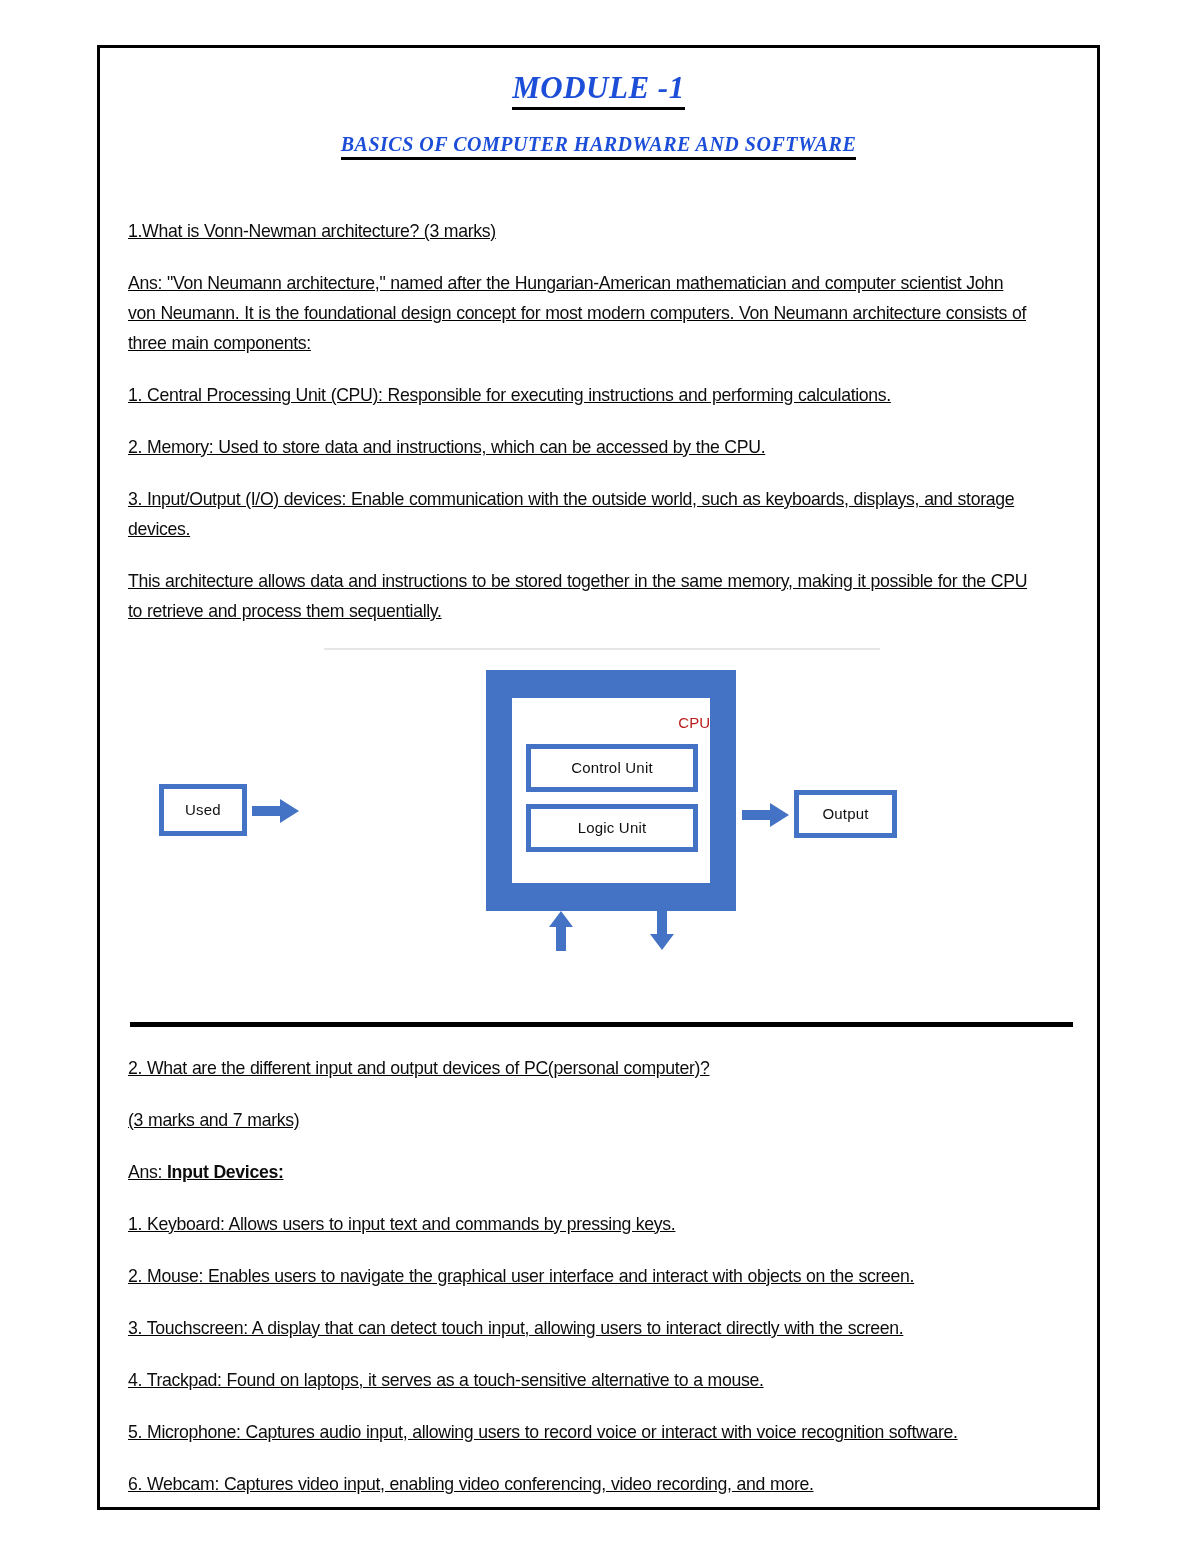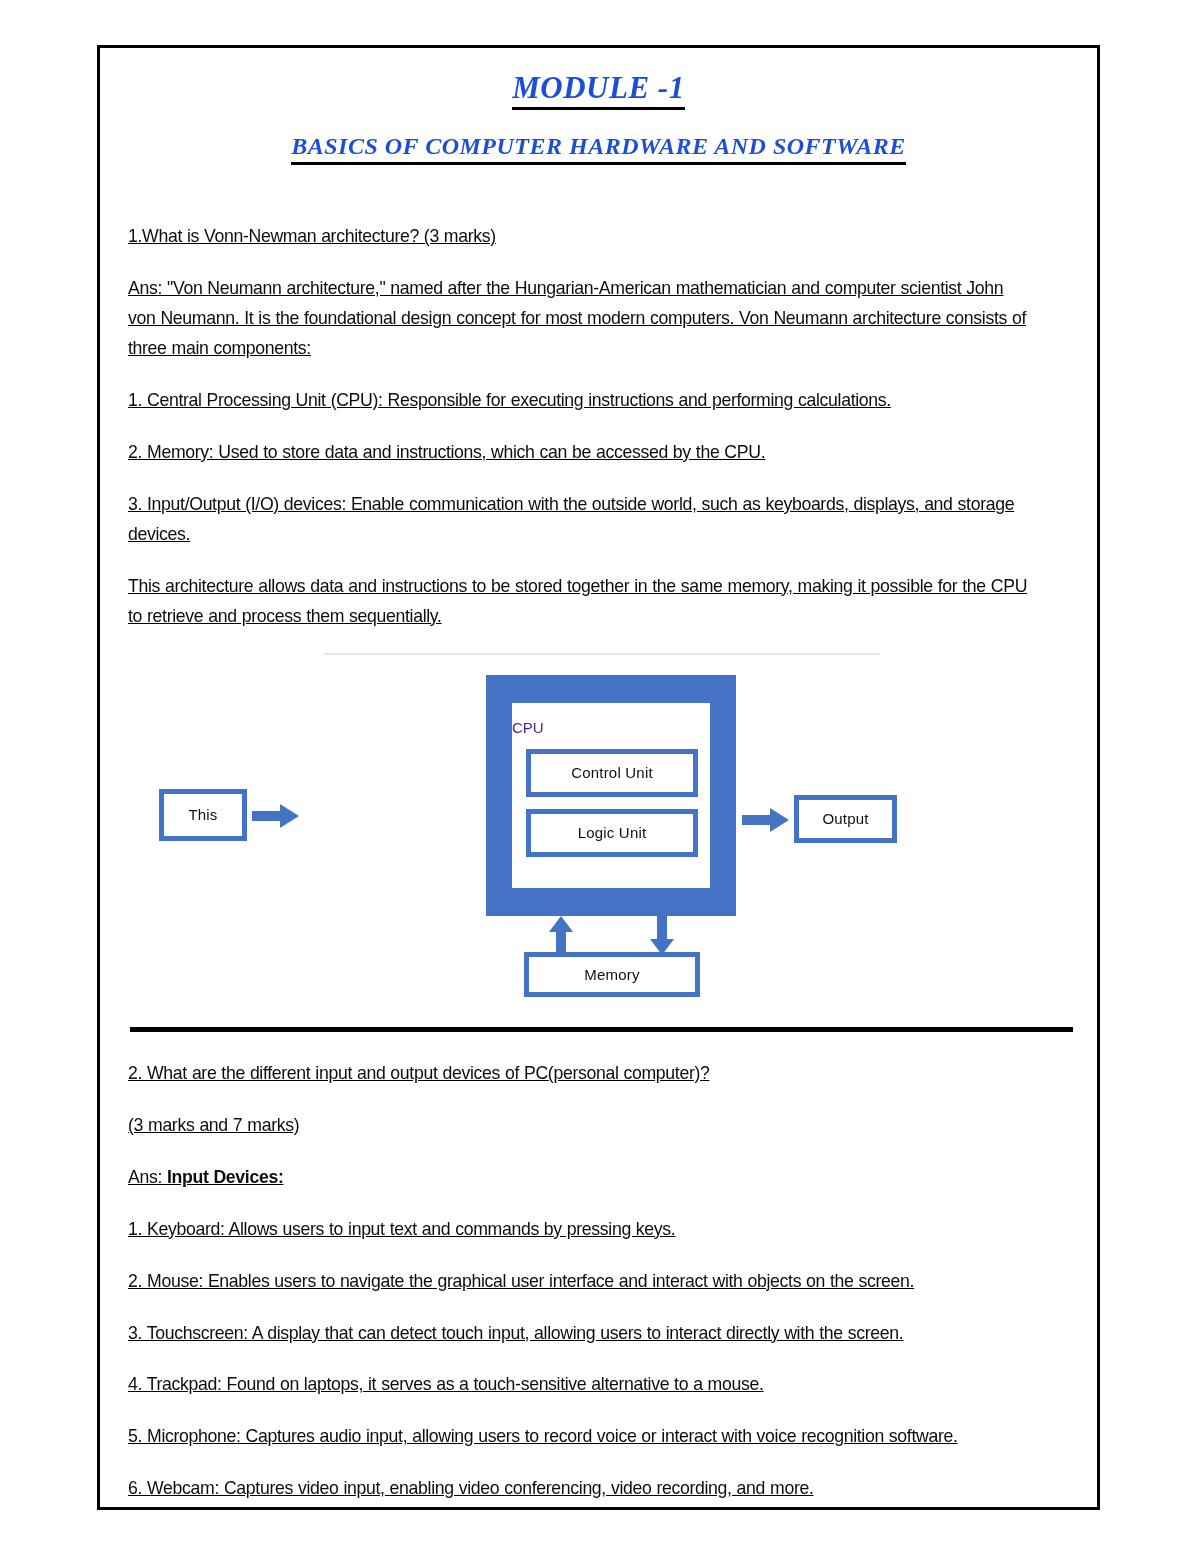--- a/index.html
+++ b/index.html
@@ -43,21 +43,21 @@
     display: inline-block;
     border-bottom: 3px solid #000;
     padding-bottom: 1px;
   }
   .title-1 {
     font-size: 31px;
     margin: 7px 0 0 0;
     line-height: 1.2;
   }
   .title-2 {
-    font-size: 24px;
+    font-size: 20px;
     margin: 22px 0 0 0;
     line-height: 1.2;
   }
 
   
   .body-area {
     margin-top: 56px;
     padding: 0 4px 0 10px;
     text-decoration: underline;
   }
@@ -130,24 +130,24 @@
   }
   .dia-label {
     font-family: "Liberation Sans", sans-serif;
     font-size: 15px;
     color: #111111;
     letter-spacing: 0.2px;
     white-space: nowrap;
   }
   .cpu-caption {
     position: absolute;
-    text-align: left;
+    text-align: right;
     font-family: "Liberation Sans", sans-serif;
     font-size: 15px;
-    color: #4c1d95;
+    color: #b91c1c;
   }
   .arrow {
     position: absolute;
   }
 </style>
 </head>
 <body>
 
 <div class="page">
   <div class="page-inner">
@@ -184,30 +184,27 @@
 
           <div class="inner-unit" style="left:398px; top:148px; width:172px; height:48px;">
             <span class="dia-label">Logic Unit</span>
           </div>
 
           <div class="inner-unit" style="left:398px; top:88px; width:172px; height:48px;">
             <span class="dia-label">Control Unit</span>
           </div>
 
           <div class="bordered-box" style="left:31px; top:128px; width:88px; height:52px;">
-            <span class="dia-label">This</span>
+            <span class="dia-label">Used</span>
           </div>
 
           <div class="bordered-box" style="left:666px; top:134px; width:103px; height:48px;">
             <span class="dia-label">Output</span>
           </div>
 
-          <div class="bordered-box" style="left:396px; top:291px; width:176px; height:45px;">
-            <span class="dia-label">Memory</span>
-          </div>
 
           <svg class="arrow" style="left:124px; top:141px;" width="48" height="28" viewBox="0 0 48 28">
             <polygon points="0,9 28,9 28,2 47,14 28,26 28,19 0,19" fill="#4472C4"></polygon>
           </svg>
 
           <svg class="arrow" style="left:614px; top:145px;" width="48" height="28" viewBox="0 0 48 28">
             <polygon points="0,9 28,9 28,2 47,14 28,26 28,19 0,19" fill="#4472C4"></polygon>
           </svg>
 
           <svg class="arrow" style="left:419px; top:254px;" width="28" height="42" viewBox="0 0 28 42">

